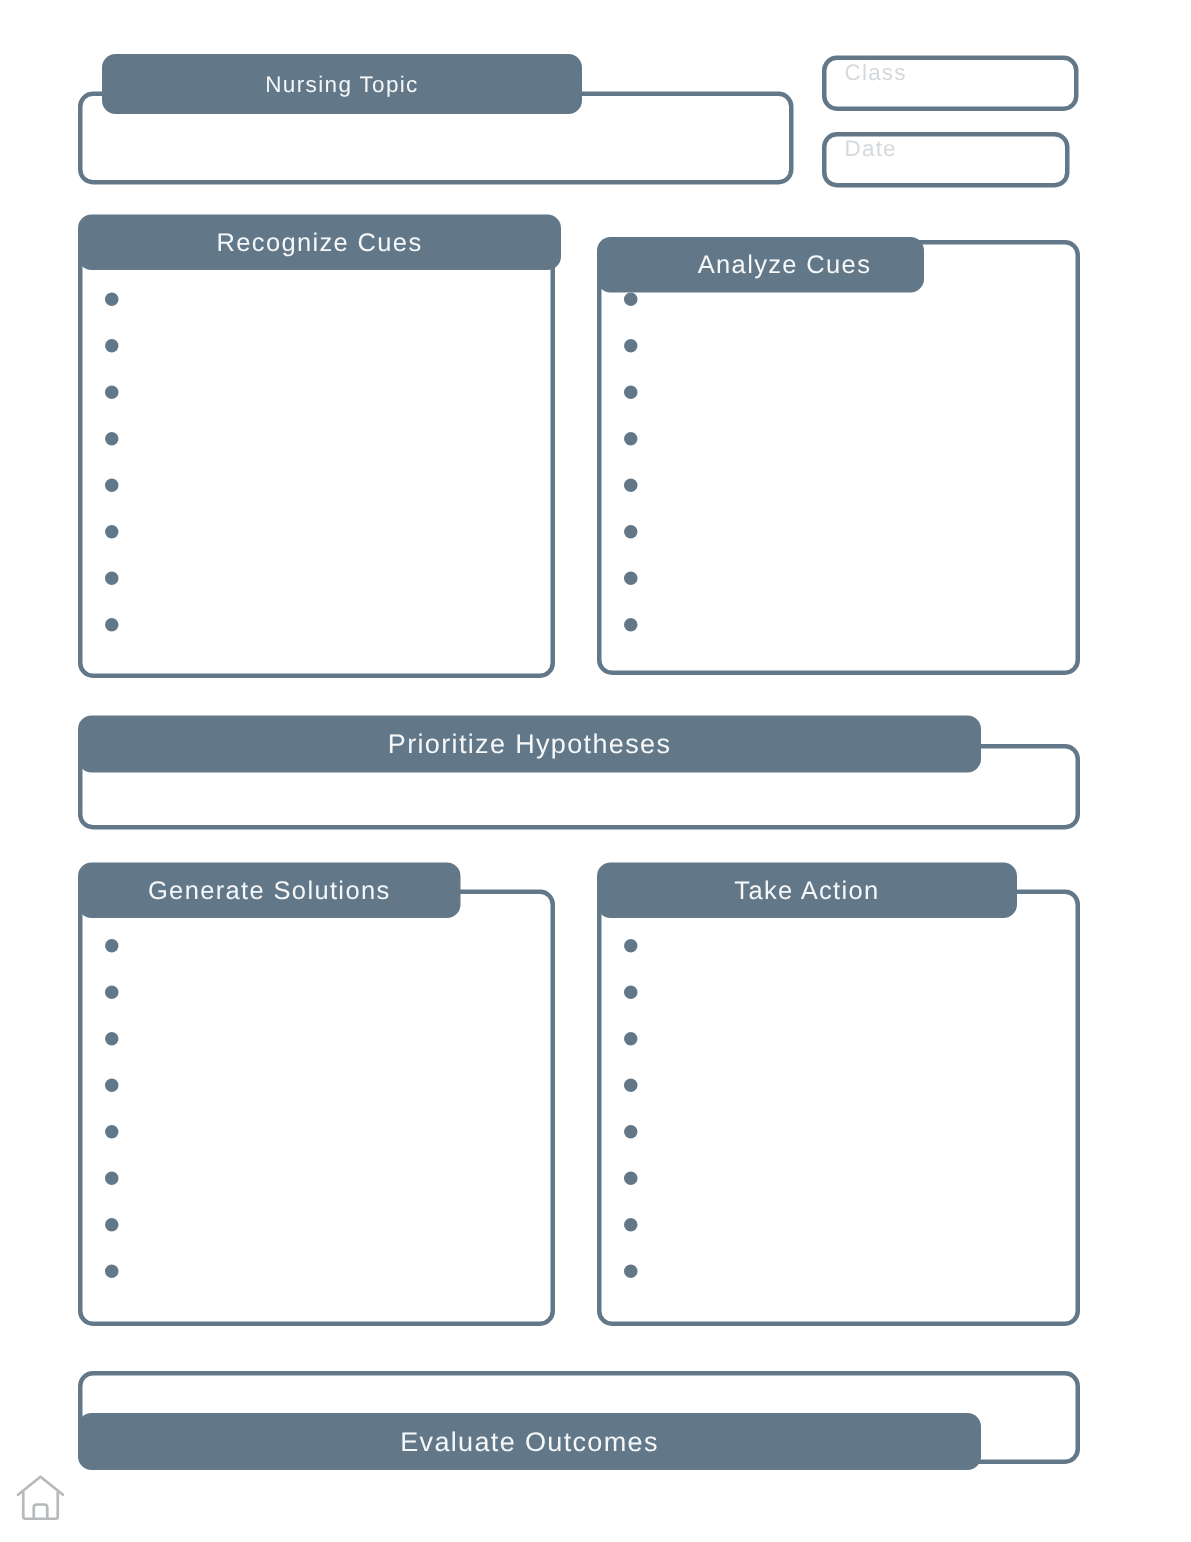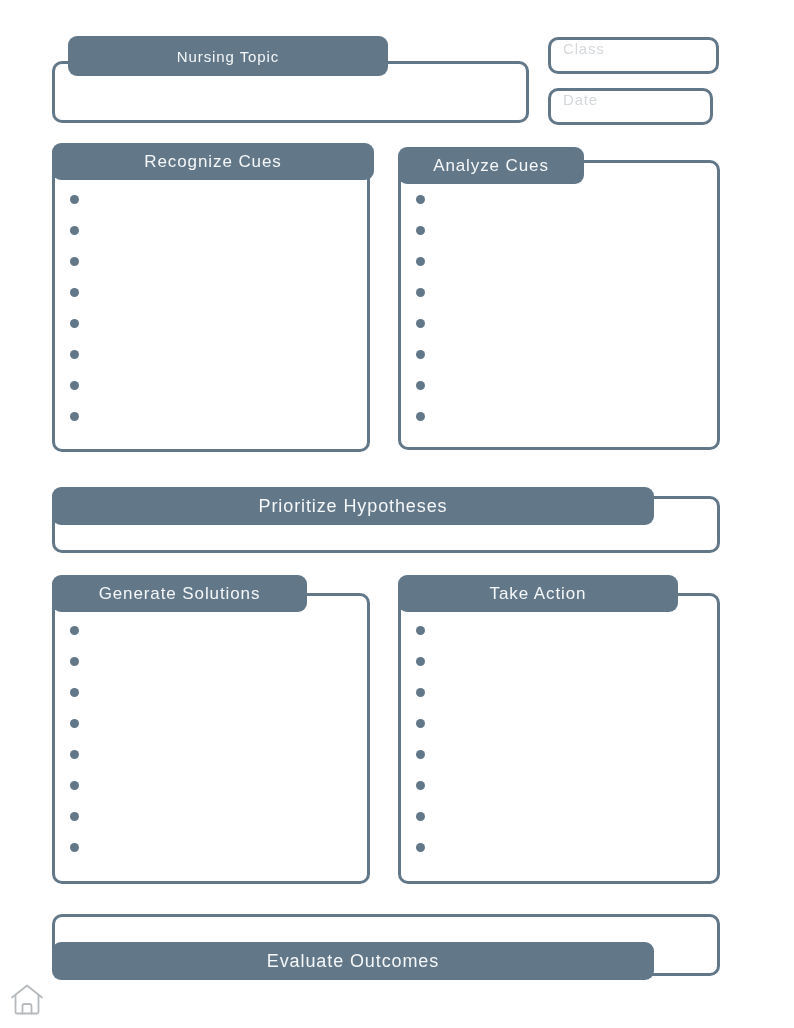--- a/index.html
+++ b/index.html
@@ -67,26 +67,26 @@
   
   #topic-tab   { left:40px;  top:36px;  width:320px; height:40px; font-size:15px;margin-left:28px; }
   #topic-panel { left:52px;  top:61px;  width:477px; height:62px; }
   #class-field { left:548px; top:37px;  width:171px; height:37px; }
   #date-field  { left:548px; top:88px;  width:165px; height:37px; }
 
   
   #recognize-tab     { left:52px;  top:143px; width:322px; height:37px; }
   #recognize-panel   { left:52px;  top:161px; width:318px; height:291px; }
   #recognize-bullets { left:70px;  top:195px; }
-  #analyze-tab       { left:398px; top:147px; width:186px; height:37px; }
+  #analyze-tab       { left:398px; top:158px; width:186px; height:37px;padding-left:32px; }
   #analyze-panel     { left:398px; top:160px; width:322px; height:290px; }
   #analyze-bullets   { left:416px; top:195px; }
 
   
-  #prioritize-tab   { left:52px; top:477px; width:602px; height:38px; font-size:18px;margin-top:10px; }
+  #prioritize-tab   { left:52px; top:477px; width:602px; height:38px; font-size:18px; }
   #prioritize-panel { left:52px; top:496px; width:668px; height:57px; }
 
   
   #generate-tab     { left:52px;  top:575px; width:255px; height:37px; }
   #generate-panel   { left:52px;  top:593px; width:318px; height:291px; }
   #generate-bullets { left:70px;  top:626px; }
   #take-tab         { left:398px; top:575px; width:280px; height:37px; }
   #take-panel       { left:398px; top:593px; width:322px; height:291px; }
   #take-bullets     { left:416px; top:626px; }
 

